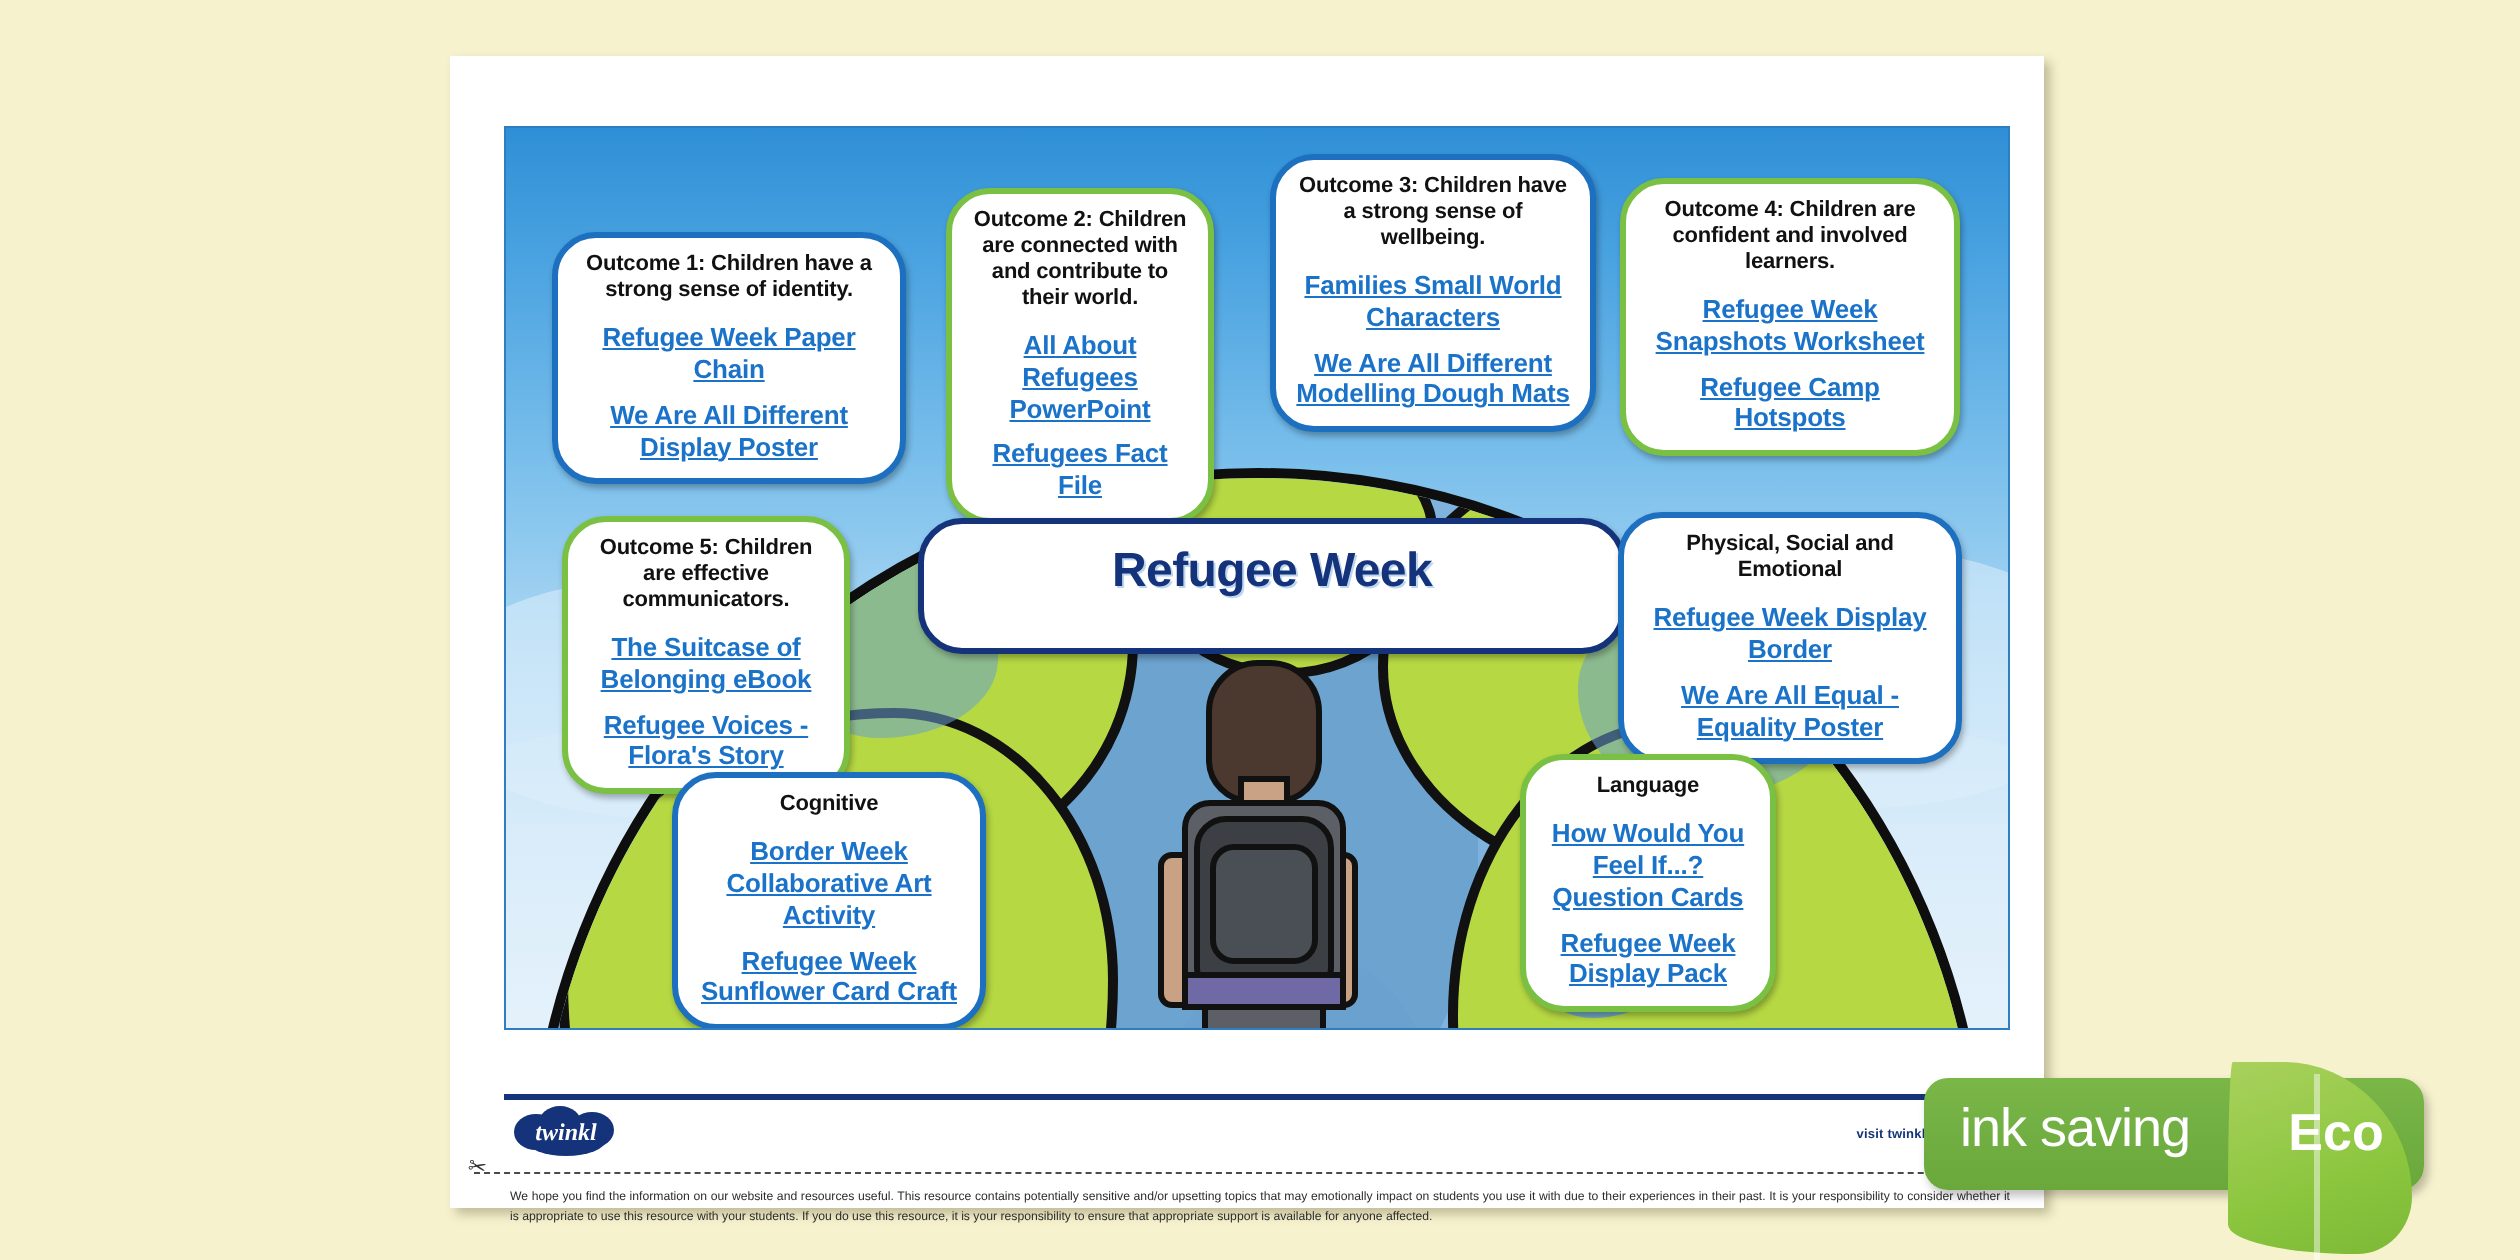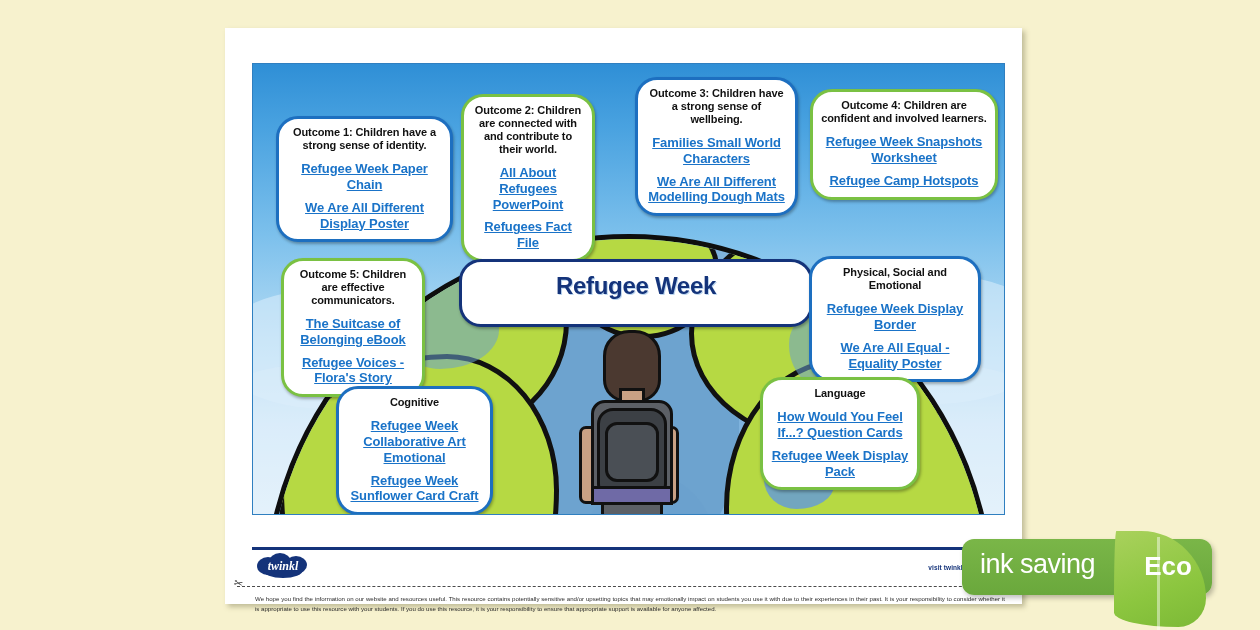--- a/index.html
+++ b/index.html
@@ -232,33 +232,33 @@
         <div class="p-pack2"></div>
         <div class="p-belt"></div>
       </div>
 
       <div class="box blue" style="left:23px; top:52px; width:177px;">
         <h3>Outcome 1: Children have a strong sense of identity.</h3>
         <a href="#">Refugee Week Paper Chain</a>
         <a href="#">We Are All Different Display Poster</a>
       </div>
 
-      <div class="box green" style="left:208px; top:30px; width:134px;">
+      <div class="box green" style="left:220px; top:30px; width:134px;">
         <h3>Outcome 2: Children are connected with and contribute to their world.</h3>
         <a href="#">All About Refugees PowerPoint</a>
         <a href="#">Refugees Fact File</a>
       </div>
 
       <div class="box blue" style="left:382px; top:13px; width:163px;">
         <h3>Outcome 3: Children have a strong sense of wellbeing.</h3>
         <a href="#">Families Small World Characters</a>
         <a href="#">We Are All Different Modelling Dough Mats</a>
       </div>
 
-      <div class="box green" style="left:557px; top:25px; width:188px;">
+      <div class="box green" style="left:557px; top:25px; width:170px;">
         <h3>Outcome 4: Children are confident and involved learners.</h3>
         <a href="#">Refugee Week Snapshots Worksheet</a>
         <a href="#">Refugee Camp Hotspots</a>
       </div>
 
       <div class="box green" style="left:28px; top:194px; width:144px;">
         <h3>Outcome 5: Children are effective communicators.</h3>
         <a href="#">The Suitcase of Belonging eBook</a>
         <a href="#">Refugee Voices - Flora's Story</a>
       </div>
@@ -268,25 +268,25 @@
       </div>
 
       <div class="box blue" style="left:556px; top:192px; width:172px;">
         <h3>Physical, Social and Emotional</h3>
         <a href="#">Refugee Week Display Border</a>
         <a href="#">We Are All Equal - Equality Poster</a>
       </div>
 
       <div class="box blue" style="left:83px; top:322px; width:157px;">
         <h3>Cognitive</h3>
-        <a href="#">Refugee Week Collaborative Art Emotional</a>
+        <a href="#">Border Week Collaborative Art Activity</a>
         <a href="#">Refugee Week Sunflower Card Craft</a>
       </div>
 
-      <div class="box green" style="left:507px; top:313px; width:160px;">
+      <div class="box green" style="left:507px; top:313px; width:128px;">
         <h3>Language</h3>
         <a href="#">How Would You Feel If...? Question Cards</a>
         <a href="#">Refugee Week Display Pack</a>
       </div>
 
     </div>
 
     <div id="rule"></div>
 
     <div id="twinkl-logo">

